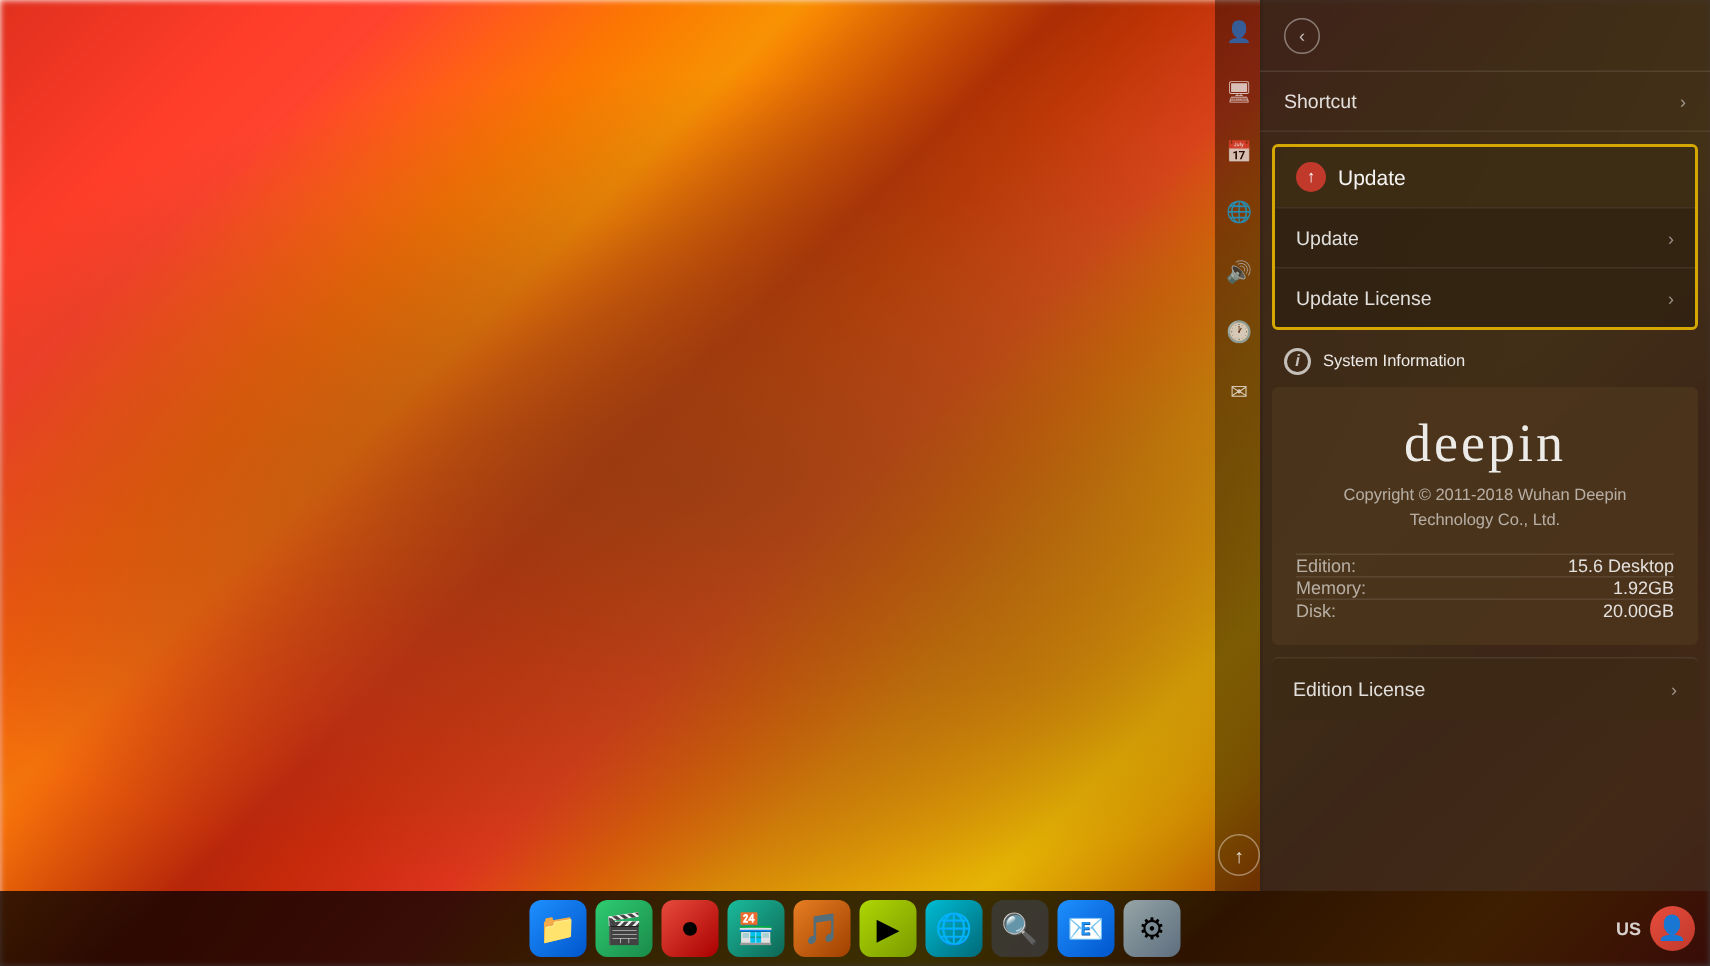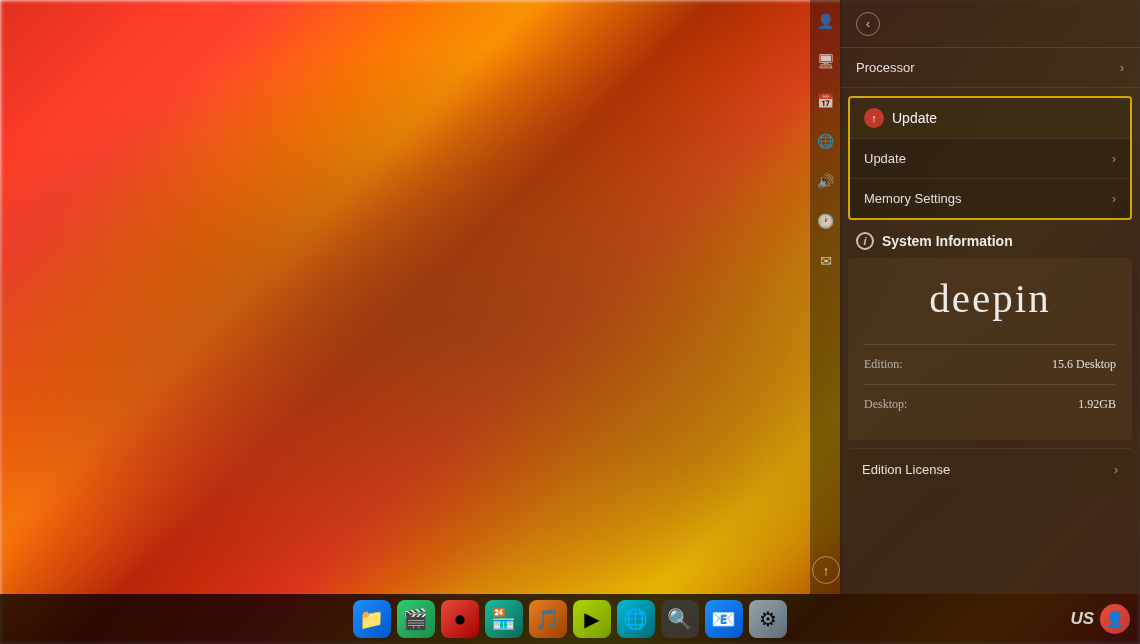--- a/index.html
+++ b/index.html
@@ -198,58 +198,57 @@
       justify-content: center;
       color: rgba(255,255,255,0.7);
       font-size: 11px;
       font-style: italic;
       font-weight: bold;
       flex-shrink: 0;
     }
 
     .section-title {
       color: rgba(255,255,255,0.9);
-      font-size: 14px;
-      font-weight: 700;
+      font-size: 11px;
+      font-weight: 400;
     }
 
     
     .deepin-box {
       background: rgba(80,55,30,0.7);
       margin: 0 8px 8px 8px;
       border-radius: 4px;
       padding: 16px;
       flex-shrink: 0;
     }
 
     .deepin-logo {
       text-align: center;
-      font-size: 41px;
+      font-size: 36px;
       font-weight: 300;
       color: rgba(255,255,255,0.9);
       letter-spacing: 2px;
-      margin-bottom: 22px;
+      margin-bottom: 6px;
       font-family: Georgia, serif;
     }
 
     .deepin-copyright {
       text-align: center;
       font-size: 11px;
       color: rgba(255,255,255,0.6);
       margin-bottom: 14px;
       line-height: 1.5;
     }
 
     .info-row {
       display: flex;
       justify-content: space-between;
       align-items: center;
-      padding: 12px 0;
+      padding: 0 0;
       border-top: 1px solid rgba(255,255,255,0.1);
-      font-family: Liberation Serif, serif;
     }
 
     .info-row-label {
       color: rgba(255,255,255,0.6);
       font-size: 12px;
     }
 
     .info-row-value {
       color: rgba(255,255,255,0.85);
       font-size: 12px;
@@ -322,23 +321,22 @@
     .taskbar-right {
       position: absolute;
       right: 10px;
       display: flex;
       align-items: center;
       gap: 6px;
     }
 
     .taskbar-us-label {
       color: rgba(255,255,255,0.8);
-      font-size: 17px;
+      font-size: 12px;
       font-weight: bold;
-      font-style: italic;
     }
 
     .taskbar-user-icon {
       width: 30px;
       height: 30px;
       border-radius: 50%;
       background: linear-gradient(135deg, #e74c3c, #c0392b);
       display: flex;
       align-items: center;
       justify-content: center;
@@ -378,54 +376,59 @@
   <div class="upload-btn">↑</div>
 </div>
 
 <div class="settings-panel">
 
   <div class="settings-header">
     <div class="back-btn">‹</div>
   </div>
 
   <div class="shortcut-row">
-    <span class="shortcut-label">Processor</span>
+    <span class="shortcut-label">Shortcut</span>
     <span class="chevron">›</span>
   </div>
 
   <div class="update-section">
     <div class="update-header">
       <div class="update-icon">↑</div>
       <span class="update-title">Update</span>
     </div>
     <div class="update-item">
       <span class="update-item-label">Update</span>
       <span class="chevron">›</span>
     </div>
     <div class="update-item">
-      <span class="update-item-label">Memory Settings</span>
+      <span class="update-item-label">Update License</span>
       <span class="chevron">›</span>
     </div>
   </div>
 
   <div class="section-header">
     <div class="info-icon">i</div>
     <span class="section-title">System Information</span>
   </div>
 
   <div class="deepin-box">
     <div class="deepin-logo">deepin</div>
+    <div class="deepin-copyright">Copyright © 2011-2018 Wuhan Deepin<br>Technology Co., Ltd.</div>
 
     <div class="info-row">
       <span class="info-row-label">Edition:</span>
       <span class="info-row-value">15.6 Desktop</span>
     </div>
     <div class="info-row">
-      <span class="info-row-label">Desktop:</span>
+      <span class="info-row-label">Memory:</span>
       <span class="info-row-value">1.92GB</span>
+    </div>
+    <div class="info-row">
+      <span class="info-row-label">Disk:</span>
+      <span class="info-row-value">20.00GB</span>
     </div>
   </div>
 
   <div class="bottom-rows">
     <div class="menu-row">
       <span class="menu-row-label">Edition License</span>
       <span class="chevron">›</span>
     </div>
 
   </div>

